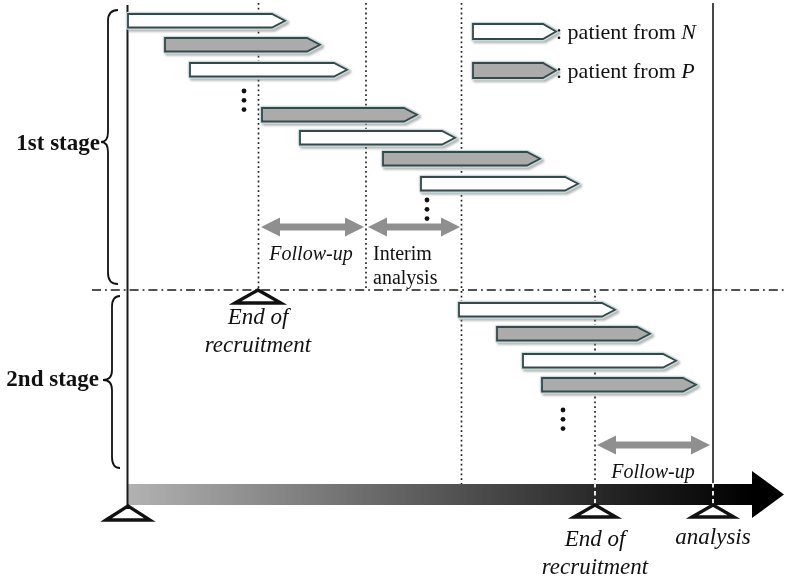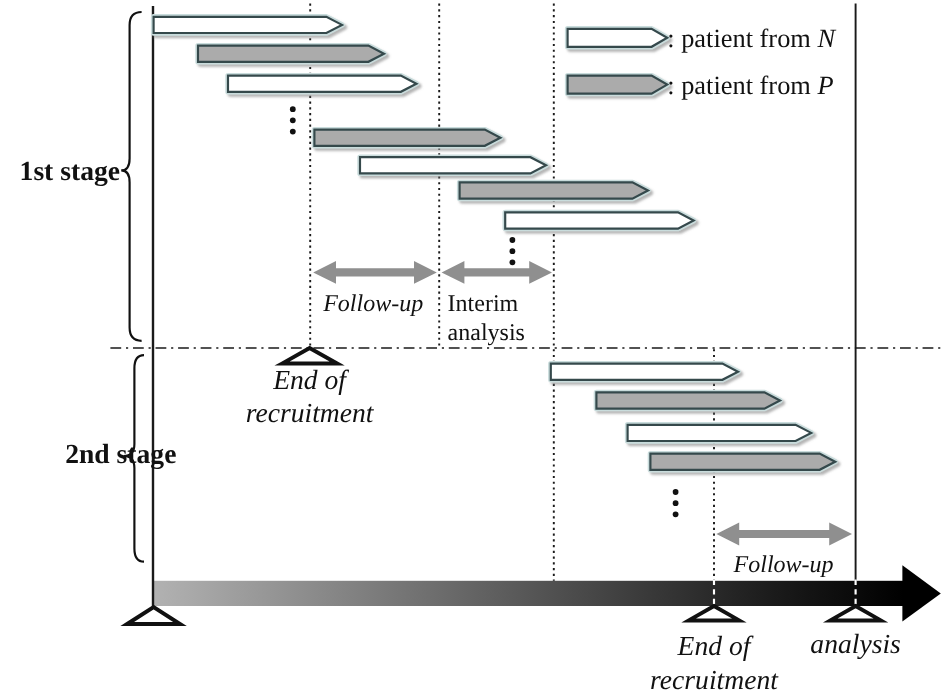--- a/index.html
+++ b/index.html
@@ -117,21 +117,21 @@
       <polygon points="235,303 258,290 281,303" fill="#ffffff" stroke="#111111" stroke-width="3.3" stroke-linejoin="miter"></polygon>
       <polygon points="106,520 128,506 150,520" fill="#ffffff" stroke="#111111" stroke-width="3.3" stroke-linejoin="miter"></polygon>
       <polygon points="574,517 595,505 616,517" fill="#ffffff" stroke="#111111" stroke-width="3.3" stroke-linejoin="miter"></polygon>
       <polygon points="692,517 713,505 734,517" fill="#ffffff" stroke="#111111" stroke-width="3.3" stroke-linejoin="miter"></polygon>
       <path d="M 118,10 Q 108,10 108,21 L 108,132 Q 108,142 101,142 Q 108,142 108,152 L 108,273 Q 108,284 118,284" fill="none" stroke="#111" stroke-width="1.8"></path>
       <path d="M 120,296 Q 112,296 112,307 L 112,370 Q 112,380 103,380 Q 112,380 112,390 L 112,457 Q 112,468 120,468" fill="none" stroke="#111" stroke-width="1.8"></path>
     </svg>
 
   <div class="lbl bold right" style="left:4px;top:129px;width:96px;">1st stage</div>
 
-  <div class="lbl bold right" style="left:0px;top:365px;width:99px;padding-left:48px;">2nd stage</div>
+  <div class="lbl bold right" style="left:0px;top:365px;width:99px;">2nd stage</div>
 
   <div class="lbl ital center" style="left:258px;top:239px;width:106px;">Follow-up</div>
 
   <div class="lbl ital interim" style="left:373px;top:241px;width:100px;">
     <div>Interim</div>
     <div>analysis</div>
   </div>
 
   <div class="lbl ital center" style="left:594px;top:457px;width:118px;">Follow-up</div>
 

